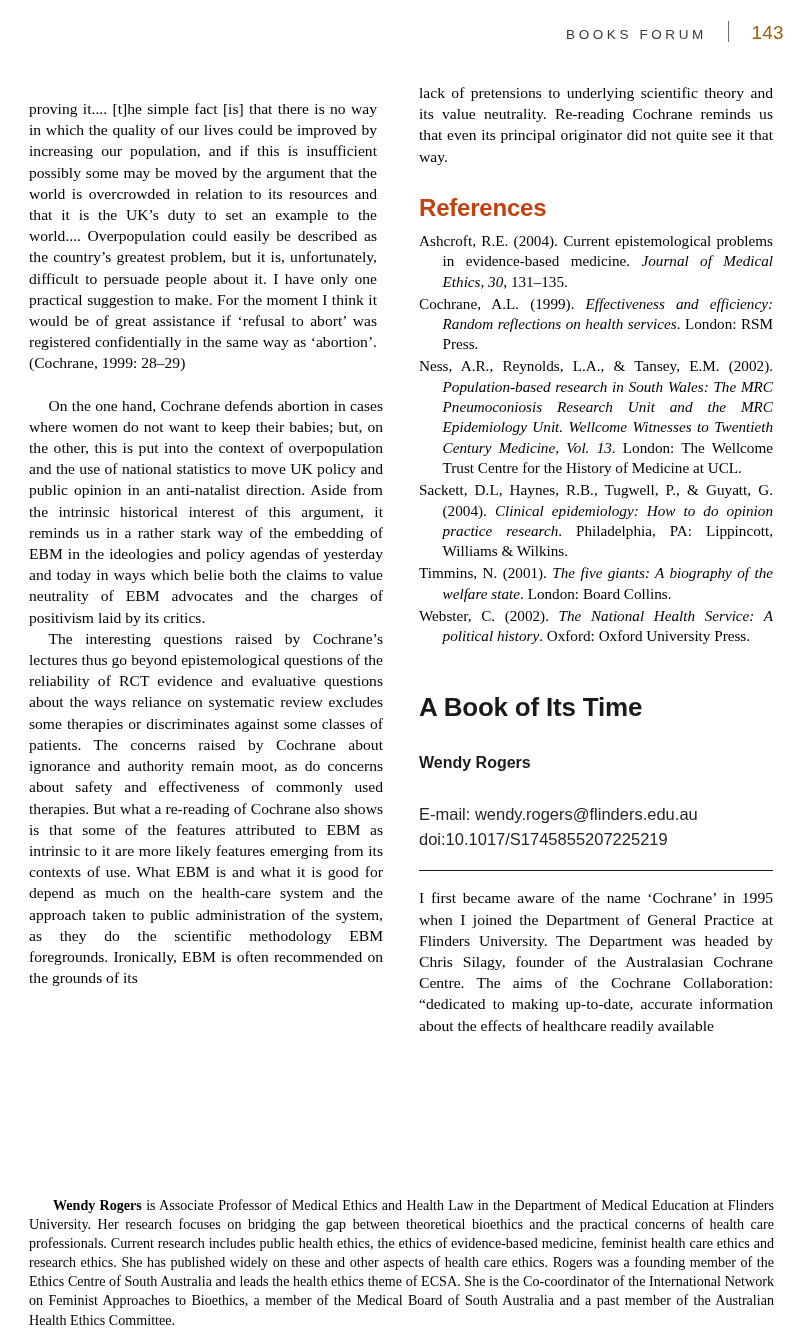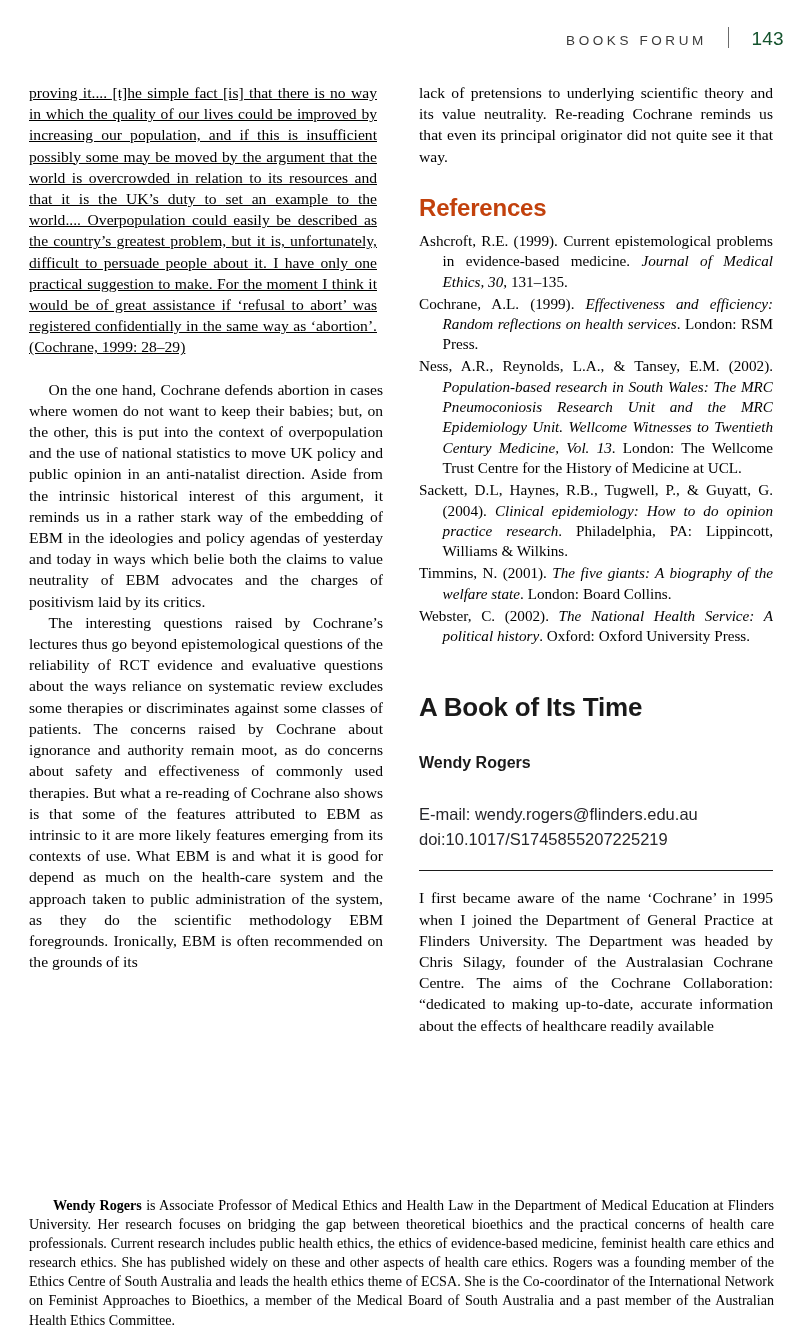--- a/index.html
+++ b/index.html
@@ -20,21 +20,21 @@
     position: absolute;
     inset: 0;
     width: 800px;
     height: 1330px;
     overflow: hidden;
   }
 
   
   .running-head {
     position: absolute;
-    top: 24px;
+    top: 18px;
     right: 16px;
     display: flex;
     align-items: baseline;
     gap: 12px;
     height: 24px;
   }
   .running-head .rh-title {
     font-family: "Liberation Sans", "DejaVu Sans", sans-serif;
     font-size: 13.5px;
     letter-spacing: 3.6px;
@@ -46,21 +46,21 @@
     width: 1.5px;
     height: 21px;
     background: #6b6b6b;
     position: relative;
     top: 3px;
   }
   .running-head .rh-folio {
     font-family: "Liberation Sans", "DejaVu Sans", sans-serif;
     font-size: 19px;
     font-weight: 400;
-    color: #14532d;
+    color: #a16207;
     padding-left: 10px;
     letter-spacing: 0.3px;
   }
 
   
   .columns {
     position: absolute;
     top: 82px;
     left: 29px;
     width: 745px;
@@ -80,22 +80,21 @@
     text-justify: inter-word;
     hyphens: none;
   }
   p.indent { text-indent: 1.25em; }
   p.noindent { text-indent: 0; }
 
   .blockquote {
     font-size: 15.6px;
     line-height: 21.2px;
     text-align: justify;
-    margin: 0 6px 0 0;
-    text-decoration: underline;
+    margin: 16px 6px 0 0;
   }
 
   .gap-para { margin-top: 21px; }
 
   h2.section-head {
     font-family: "Liberation Sans", "DejaVu Sans", sans-serif;
     font-size: 24px;
     font-weight: bold;
     letter-spacing: -0.2px;
     margin: 27px 0 9px 0;
@@ -187,21 +186,21 @@
 
     </div>
 
     <div class="col">
 
       <p class="noindent">lack of pretensions to underlying scientific theory and its value neutrality. Re-reading Cochrane reminds us that even its principal originator did not quite see it that way.</p>
 
       <h2 class="section-head">References</h2>
 
       <div class="ref-list">
-        <div class="ref"><span>Ashcroft, R.E. (1999). Current epistemological problems in evidence-based medicine. </span><i>Journal of Medical Ethics, 30</i><span>, 131–135.</span></div>
+        <div class="ref"><span>Ashcroft, R.E. (2004). Current epistemological problems in evidence-based medicine. </span><i>Journal of Medical Ethics, 30</i><span>, 131–135.</span></div>
         <div class="ref"><span>Cochrane, A.L. (1999). </span><i>Effectiveness and efficiency: Random reflections on health services</i><span>. London: RSM Press.</span></div>
         <div class="ref"><span>Ness, A.R., Reynolds, L.A., &amp; Tansey, E.M. (2002). </span><i>Population-based research in South Wales: The MRC Pneumoconiosis Research Unit and the MRC Epidemiology Unit. Wellcome Witnesses to Twentieth Century Medicine, Vol. 13</i><span>. London: The Wellcome Trust Centre for the History of Medicine at UCL.</span></div>
         <div class="ref"><span>Sackett, D.L, Haynes, R.B., Tugwell, P., &amp; Guyatt, G. (2004). </span><i>Clinical epidemiology: How to do opinion practice research</i><span>. Philadelphia, PA: Lippincott, Williams &amp; Wilkins.</span></div>
         <div class="ref"><span>Timmins, N. (2001). </span><i>The five giants: A biography of the welfare state</i><span>. London: Board Collins.</span></div>
         <div class="ref"><span>Webster, C. (2002). </span><i>The National Health Service: A political history</i><span>. Oxford: Oxford University Press.</span></div>
       </div>
 
       <h1 class="article-title">A Book of Its Time</h1>
 
       <div class="author">Wendy Rogers</div>

